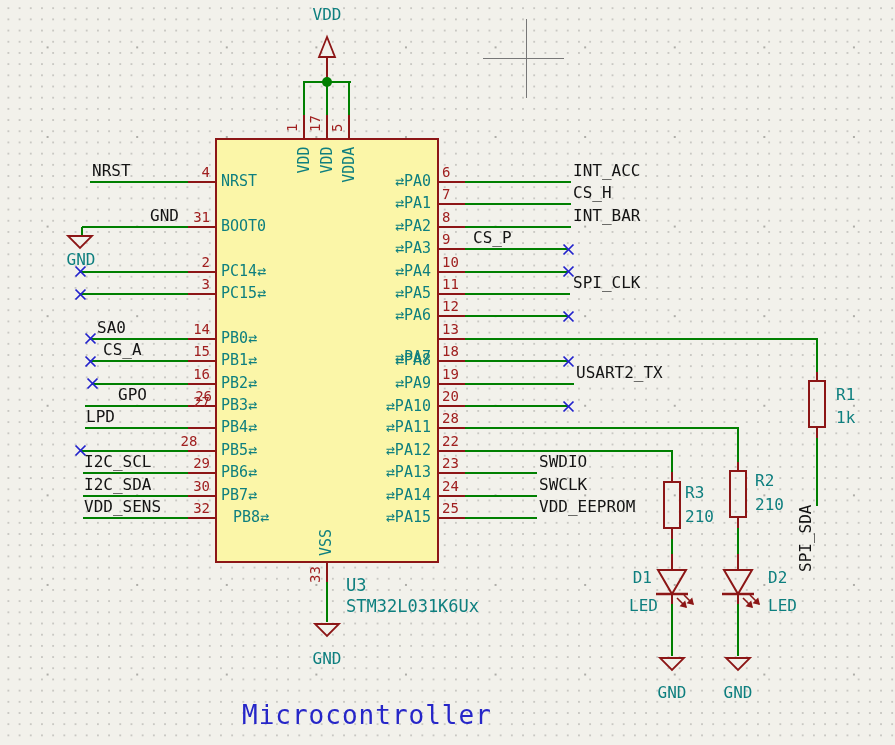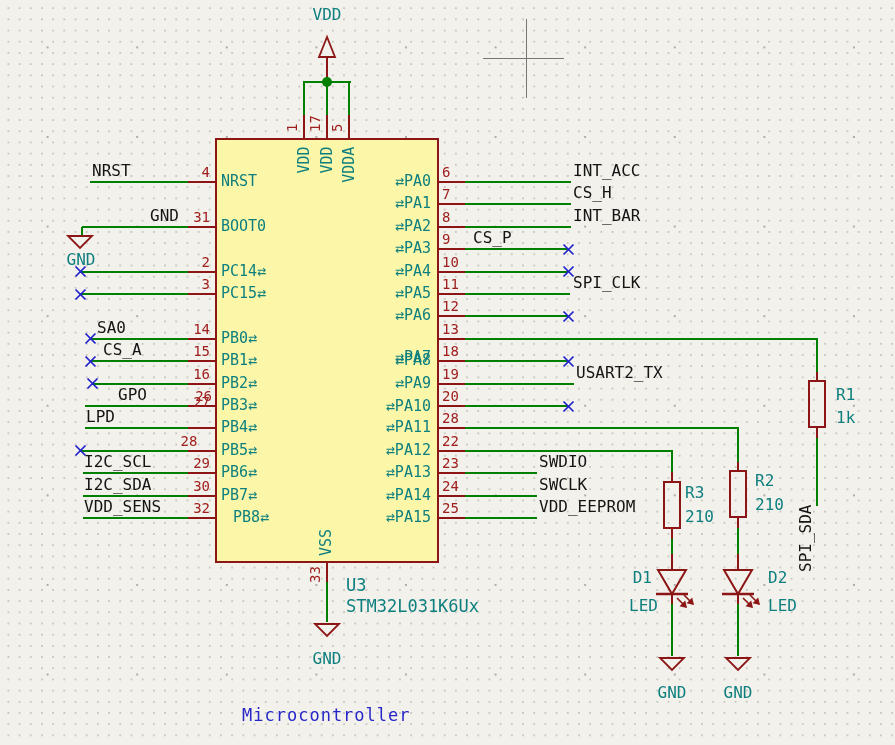--- a/index.html
+++ b/index.html
@@ -19,21 +19,21 @@
   .pin-num{position:absolute;font-size:14px;line-height:16px;color:var(--pinnum);white-space:nowrap;}
   .pin-name{position:absolute;font-size:15px;line-height:17px;color:var(--pinname);white-space:nowrap;}
   .net-label{position:absolute;font-size:16px;line-height:18px;color:var(--label);white-space:nowrap;}
   .pwr-text{position:absolute;font-size:16px;line-height:18px;color:var(--pwrtext);white-space:nowrap;text-align:center;}
   .ann{position:absolute;font-size:16px;line-height:18px;color:var(--ann);white-space:nowrap;}
   .ref-text{position:absolute;font-size:17px;line-height:19px;color:var(--ann);white-space:nowrap;}
   .vtext{writing-mode:vertical-rl;transform:rotate(180deg);}
   .chip{position:absolute;left:215px;top:138px;width:220px;height:421px;
         background:var(--chipfill);border:2px solid var(--sym);}
   .res{position:absolute;width:14px;height:44px;border:2px solid var(--sym);background:transparent;}
-  .title-text{position:absolute;font-size:17px;line-height:26px;letter-spacing:1px;color:var(--title);white-space:nowrap;}
+  .title-text{position:absolute;font-size:26px;line-height:26px;letter-spacing:1px;color:var(--title);white-space:nowrap;}
   svg{position:absolute;overflow:visible;}
   .right{text-align:right;}
 </style>
 </head>
 <body>
 
 <div id="canvas">
 
   <div class="abs" style="left:483px;top:58px;width:81px;height:1px;background:var(--cross);"></div>
   <div class="abs" style="left:526px;top:19px;width:1px;height:79px;background:var(--cross);"></div>

